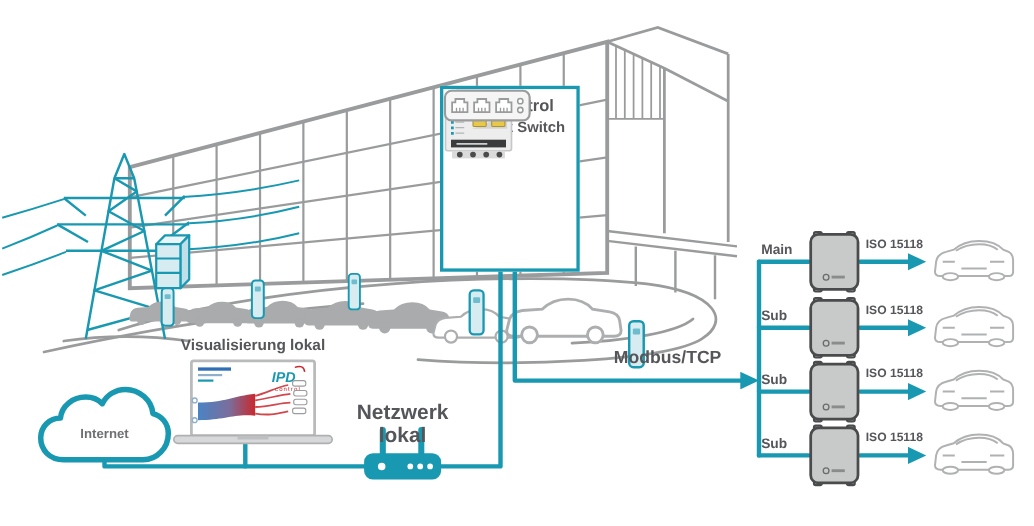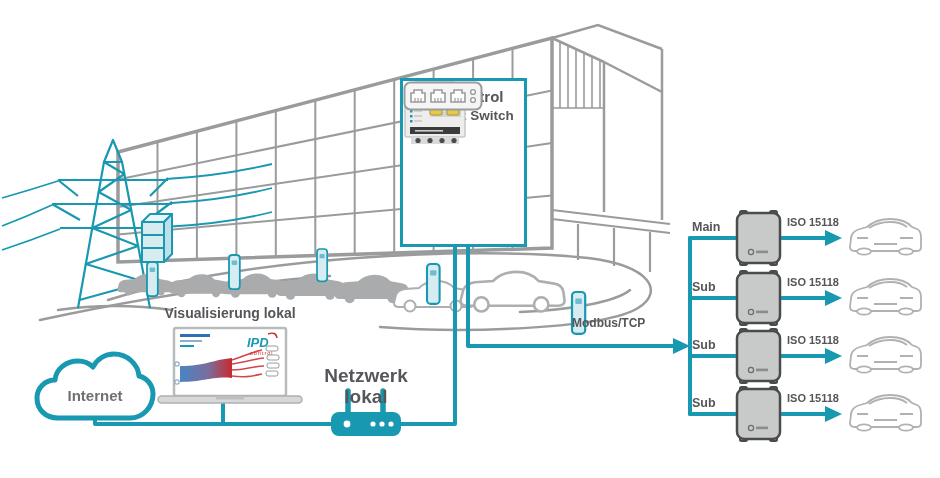--- a/index.html
+++ b/index.html
@@ -6,21 +6,21 @@
   .stage{position:relative;width:940px;height:478px;background:#fff;overflow:hidden;
          font-family:"Liberation Sans",sans-serif;}
   .stage svg{position:absolute;left:0;top:0;}
   .lbl{position:absolute;font-weight:bold;color:#55565A;line-height:1.1;}
   .lbl.center{text-align:center;}
   .lbl.right{}
   .panel{position:absolute;left:400px;top:78px;width:127px;height:169px;background:#fff;
          border:3px solid #1898B1;box-sizing:border-box;text-align:center;z-index:5;}
   .panel .title{font-size:15px;font-weight:bold;color:#55565A;margin:7px 0 3px;}
   .panel .sub{font-size:13.5px;font-weight:bold;color:#55565A;margin:3px 0 3px;}
-  .internet-lbl{color:#6F7073;font-size:15px;}
+  .internet-lbl{color:#6F7073;font-size:12px;}
   .role-lbl{font-size:12.5px;}
   .link-lbl{font-size:11px;}
 </style>
 </head>
 <body>
 
 <div class="stage">
 
 <svg width="940" height="478" viewBox="0 0 940 478">
   <defs>
@@ -224,21 +224,21 @@
           <path d="M12,21 v-4 M15,21 v-4 M18,21 v-4 M32,21 v-4 M35,21 v-4 M38,21 v-4 M52,21 v-4 M55,21 v-4 M58,21 v-4"></path>
         </g>
     <circle cx="70" cy="11" r="2.4" fill="#fff" stroke="#9A9B9C" stroke-width="1.4"></circle>
     <circle cx="70" cy="19" r="2.4" fill="#fff" stroke="#9A9B9C" stroke-width="1.4"></circle>
   </svg>
 </div>
 
 <div class="lbl center" style="left:148px;top:306px;width:164px;font-size:14px;">Visualisierung lokal</div>
 <div class="lbl center" style="left:306px;top:366px;width:120px;font-size:19px;">Netzwerk lokal</div>
 <div class="lbl center internet-lbl" style="left:55px;top:388px;width:80px;">Internet</div>
-<div class="lbl right" style="left:572px;top:317px;width:108px;font-size:12px;">Modbus/TCP</div>
+<div class="lbl right" style="left:558px;top:317px;width:108px;font-size:16px;">Modbus/TCP</div>
 
 <div class="lbl right role-lbl" style="left:692px;top:221px;width:40px;">Main</div>
 <div class="lbl right role-lbl" style="left:692px;top:281px;width:40px;">Sub</div>
 <div class="lbl right role-lbl" style="left:692px;top:339px;width:40px;">Sub</div>
 <div class="lbl right role-lbl" style="left:692px;top:397px;width:40px;">Sub</div>
 
 <div class="lbl link-lbl" style="left:787px;top:216px;width:74px;">ISO 15118</div>
 <div class="lbl link-lbl" style="left:787px;top:276px;width:74px;">ISO 15118</div>
 <div class="lbl link-lbl" style="left:787px;top:334px;width:74px;">ISO 15118</div>
 <div class="lbl link-lbl" style="left:787px;top:392px;width:74px;">ISO 15118</div>

